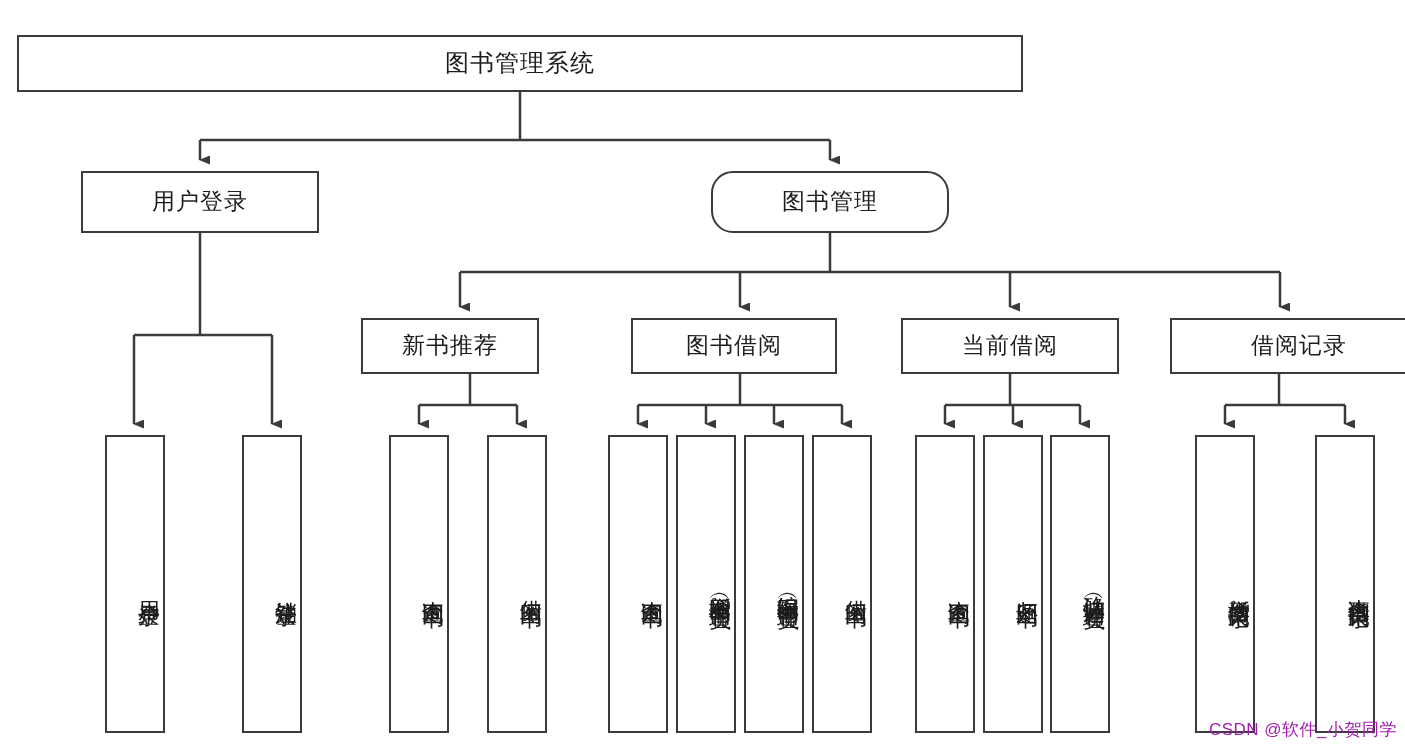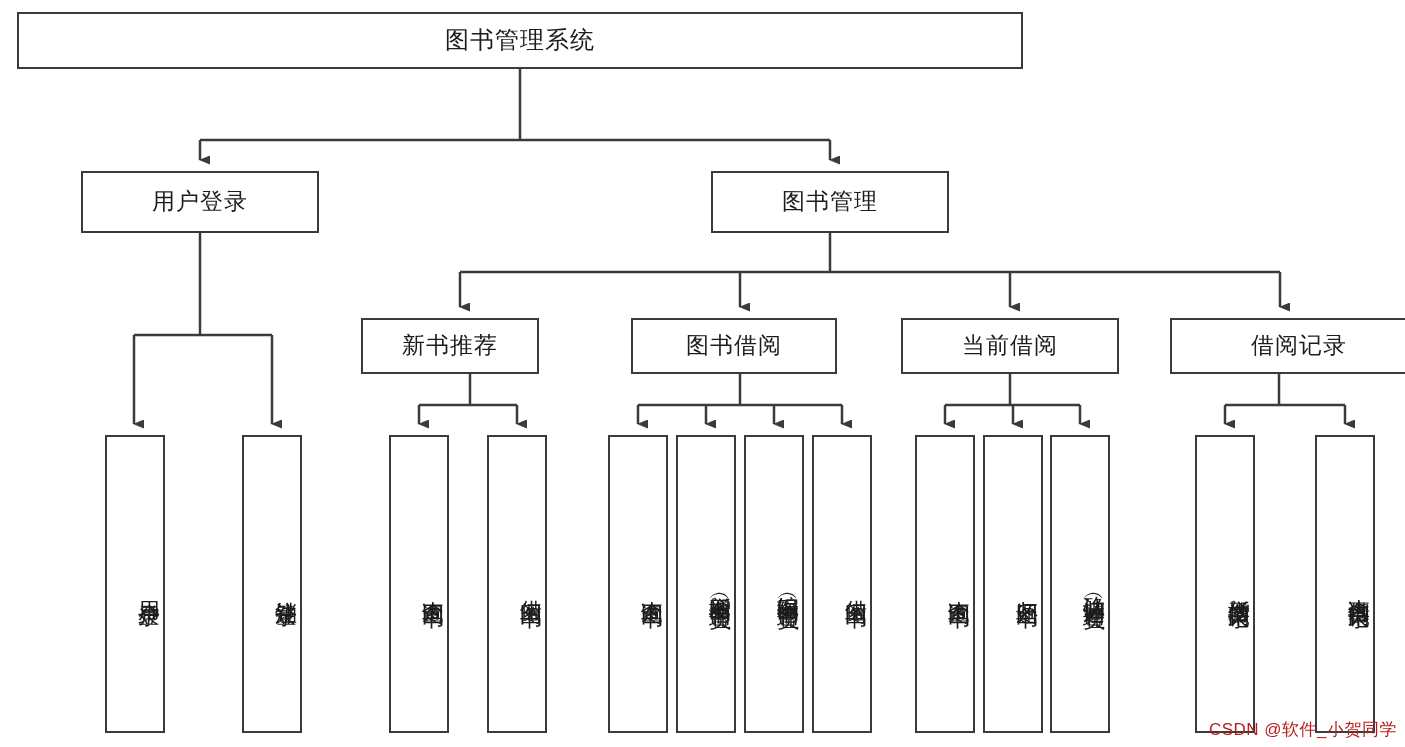--- a/index.html
+++ b/index.html
@@ -52,27 +52,28 @@
     justify-content: center;
     padding-top: 6px;
   }
   .node.vertical > .vtext {
     writing-mode: vertical-rl;
     text-orientation: upright;
     display: block;
   }
   #root-node {
     font-size: 24px;
+    margin-top: 23px;
   }
   #watermark {
     position: absolute;
     right: 8px;
     bottom: 6px;
     font-size: 17px;
-    color: #b91c1c;
+    color: #a21caf;
     letter-spacing: 0.5px;
     white-space: nowrap;
     font-family: "Liberation Sans", "DejaVu Sans", sans-serif;
   }
 </style>
 </head>
 <body>
 
 <div id="canvas">
 
@@ -120,21 +121,21 @@
   </svg>
 
   <div class="node horizontal" id="root-node" style="left: 17px; top: 12px; width: 1006px; height: 57px;">
     <span>图书管理系统</span>
   </div>
 
   <div id="level1-layer">
       <div class="node horizontal" style="left: 81px; top: 171px; width: 238px; height: 62px;">
         <span>用户登录</span>
       </div>
-      <div class="node horizontal" style="left: 711px; top: 171px; width: 238px; height: 62px;">
+      <div class="node horizontal" style="left: 711px; top: 171px; width: 238px; height: 62px; border-radius: 22px;">
         <span>图书管理</span>
       </div>
     </div>
   <div id="level2-layer">
       <div class="node horizontal" style="left: 361px; top: 318px; width: 178px; height: 56px;">
         <span>新书推荐</span>
       </div>
       <div class="node horizontal" style="left: 631px; top: 318px; width: 206px; height: 56px;">
         <span>图书借阅</span>
       </div>

